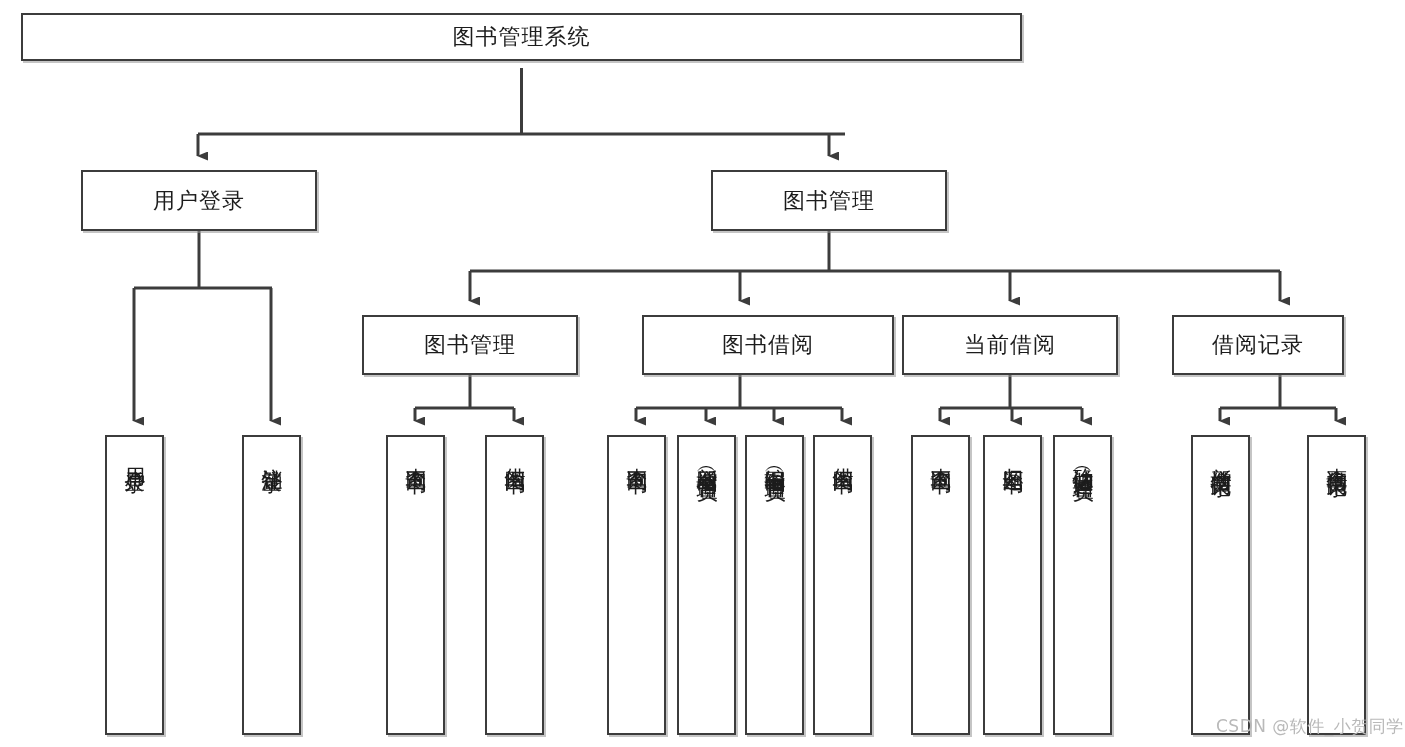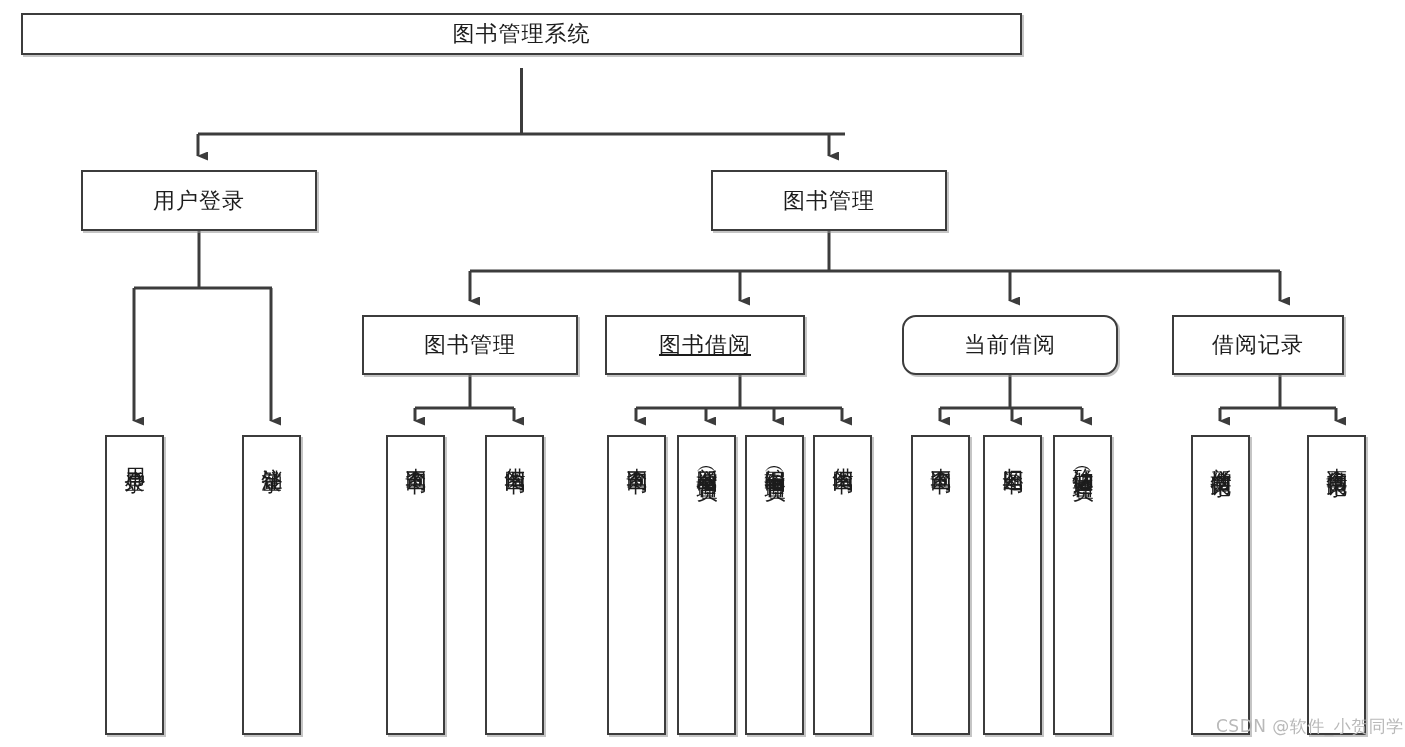--- a/index.html
+++ b/index.html
@@ -111,38 +111,38 @@
       <path d="M1012,408 L1012,421" marker-end="url(#arrow)"></path>
       <path d="M1082,408 L1082,421" marker-end="url(#arrow)"></path>
 
       <path d="M1280,375 L1280,408"></path>
       <path d="M1220,408 L1336,408"></path>
       <path d="M1220,408 L1220,421" marker-end="url(#arrow)"></path>
       <path d="M1336,408 L1336,421" marker-end="url(#arrow)"></path>
     </g>
   </svg>
 
-  <div class="node" style="left:21px;top:13px;width:1001px;height:42px;">
+  <div class="node" style="left:21px;top:13px;width:1001px;height:48px;">
     <span class="lbl">图书管理系统</span>
   </div>
 
   <div class="node" style="left:81px;top:170px;width:236px;height:61px;">
     <span class="lbl">用户登录</span>
   </div>
   <div class="node" style="left:711px;top:170px;width:236px;height:61px;">
     <span class="lbl">图书管理</span>
   </div>
 
   <div class="node" style="left:362px;top:315px;width:216px;height:60px;">
     <span class="lbl">图书管理</span>
   </div>
-  <div class="node" style="left:605px;top:315px;width:200px;height:60px;text-decoration:underline;">
+  <div class="node" style="left:642px;top:315px;width:252px;height:60px;">
     <span class="lbl">图书借阅</span>
   </div>
-  <div class="node" style="left:902px;top:315px;width:216px;height:60px;border-radius:14px;">
+  <div class="node" style="left:902px;top:315px;width:216px;height:60px;">
     <span class="lbl">当前借阅</span>
   </div>
   <div class="node" style="left:1172px;top:315px;width:172px;height:60px;">
     <span class="lbl">借阅记录</span>
   </div>
 
   <div class="node vert" style="left:105px;top:435px;width:59px;height:300px;">
     <span class="lbl">用户登录</span>
   </div>
   <div class="node vert" style="left:242px;top:435px;width:59px;height:300px;">

